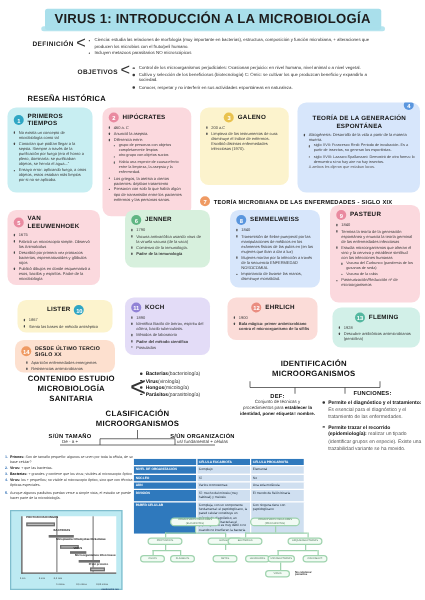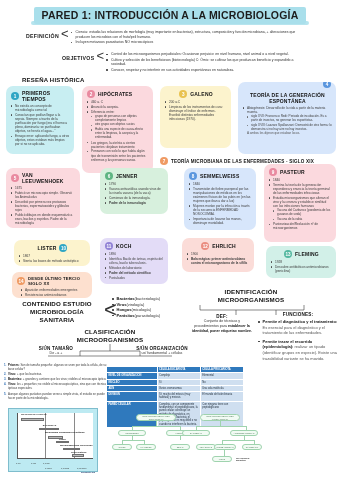--- a/index.html
+++ b/index.html
@@ -145,21 +145,21 @@
   }
   .tedge{position:absolute;background:#9fd3ae;}
   .tcap{position:absolute;font-size:2.2px;color:#333;font-weight:700;}
 </style>
 </head>
 <body>
 
 <div class="page">
 
   <div class="title-wrap">
-    <span class="title">PARED 1: INTRODUCCIÓN A LA MICROBIOLOGÍA</span>
+    <span class="title">VIRUS 1: INTRODUCCIÓN A LA MICROBIOLOGÍA</span>
   </div>
 
   <div style="position:absolute;left:26px;top:30px;display:flex;align-items:flex-start;">
     <div class="lbl">DEFINICIÓN</div>
     <div class="brace">&lt;</div>
     <ul class="bul" style="width:235px;">
       <li>Ciencia: estudia las relaciones de morfología (muy importante en bacterias), estructura, composición y función microbiana, + alteraciones que producen los microbios con el fruto/peli humano.</li>
       <li>Incluyen metazoos parasitarios NO microscópicos</li>
     </ul>
   </div>

